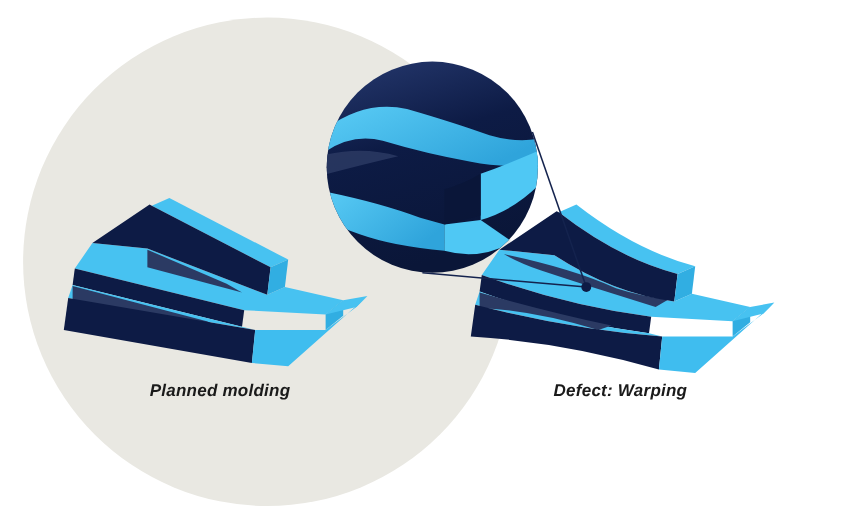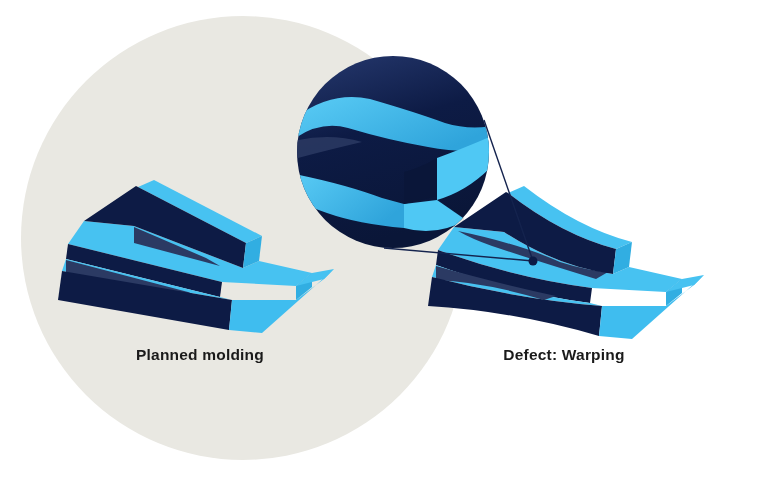--- a/index.html
+++ b/index.html
@@ -3,20 +3,21 @@
 <meta charset="utf-8">
 <style>
   html, body { margin: 0; padding: 0; background: #ffffff; }
   .stage {
     position: relative;
     width: 768px;
     height: 481px;
     background: var(--page_background, #ffffff);
     overflow: hidden;
     font-family: "Liberation Sans", sans-serif;
+    font-style: italic;
   }
   .stage svg { display: block; }
   .fill-top  { fill: var(--surface_top, #47C2F1); }
   .fill-lit  { fill: var(--surface_lit_side, #31AEE2); }
   .fill-dark { fill: var(--surface_dark_side, #0D1B45); }
   .fill-soft { fill: var(--surface_soft_shadow, #2B3A63); }
   .fill-bgc  { fill: var(--background_circle, #E9E8E2); }
   .fill-lit2 { fill: var(--detail_circle_blue, #3FBDEF); }
   .callout-line { stroke: var(--callout, #14234E); stroke-width: 1.4; fill: none; }
   .fig-label {

